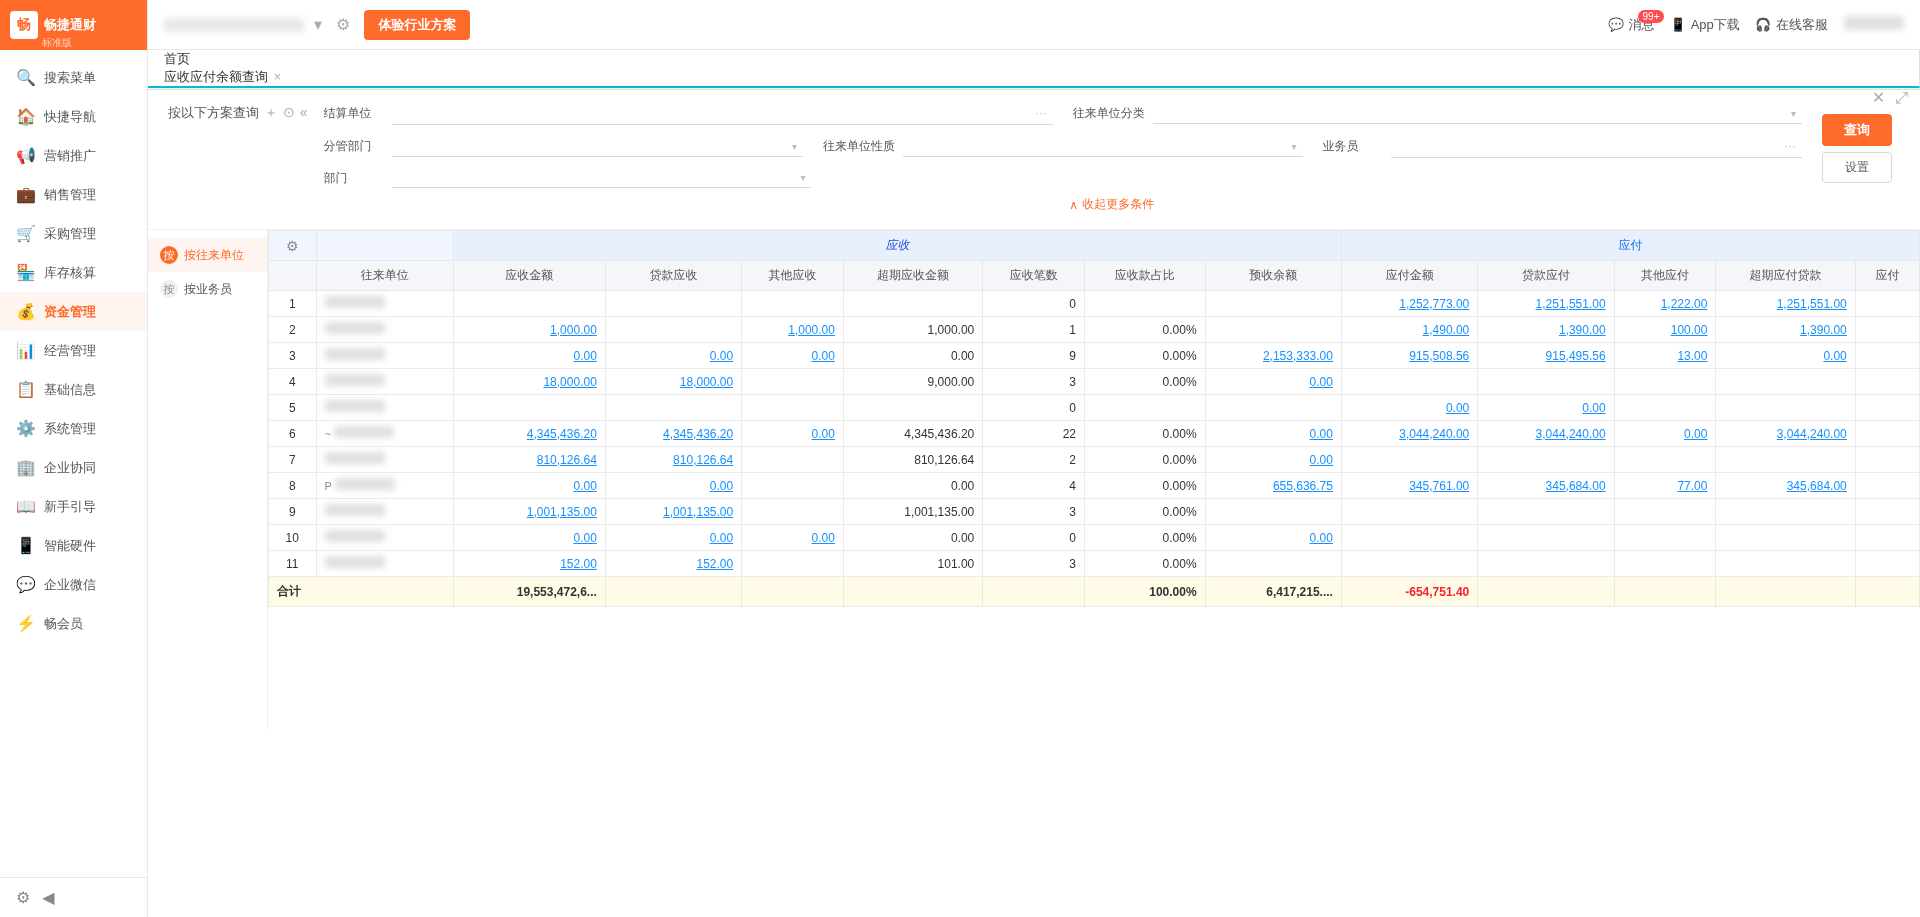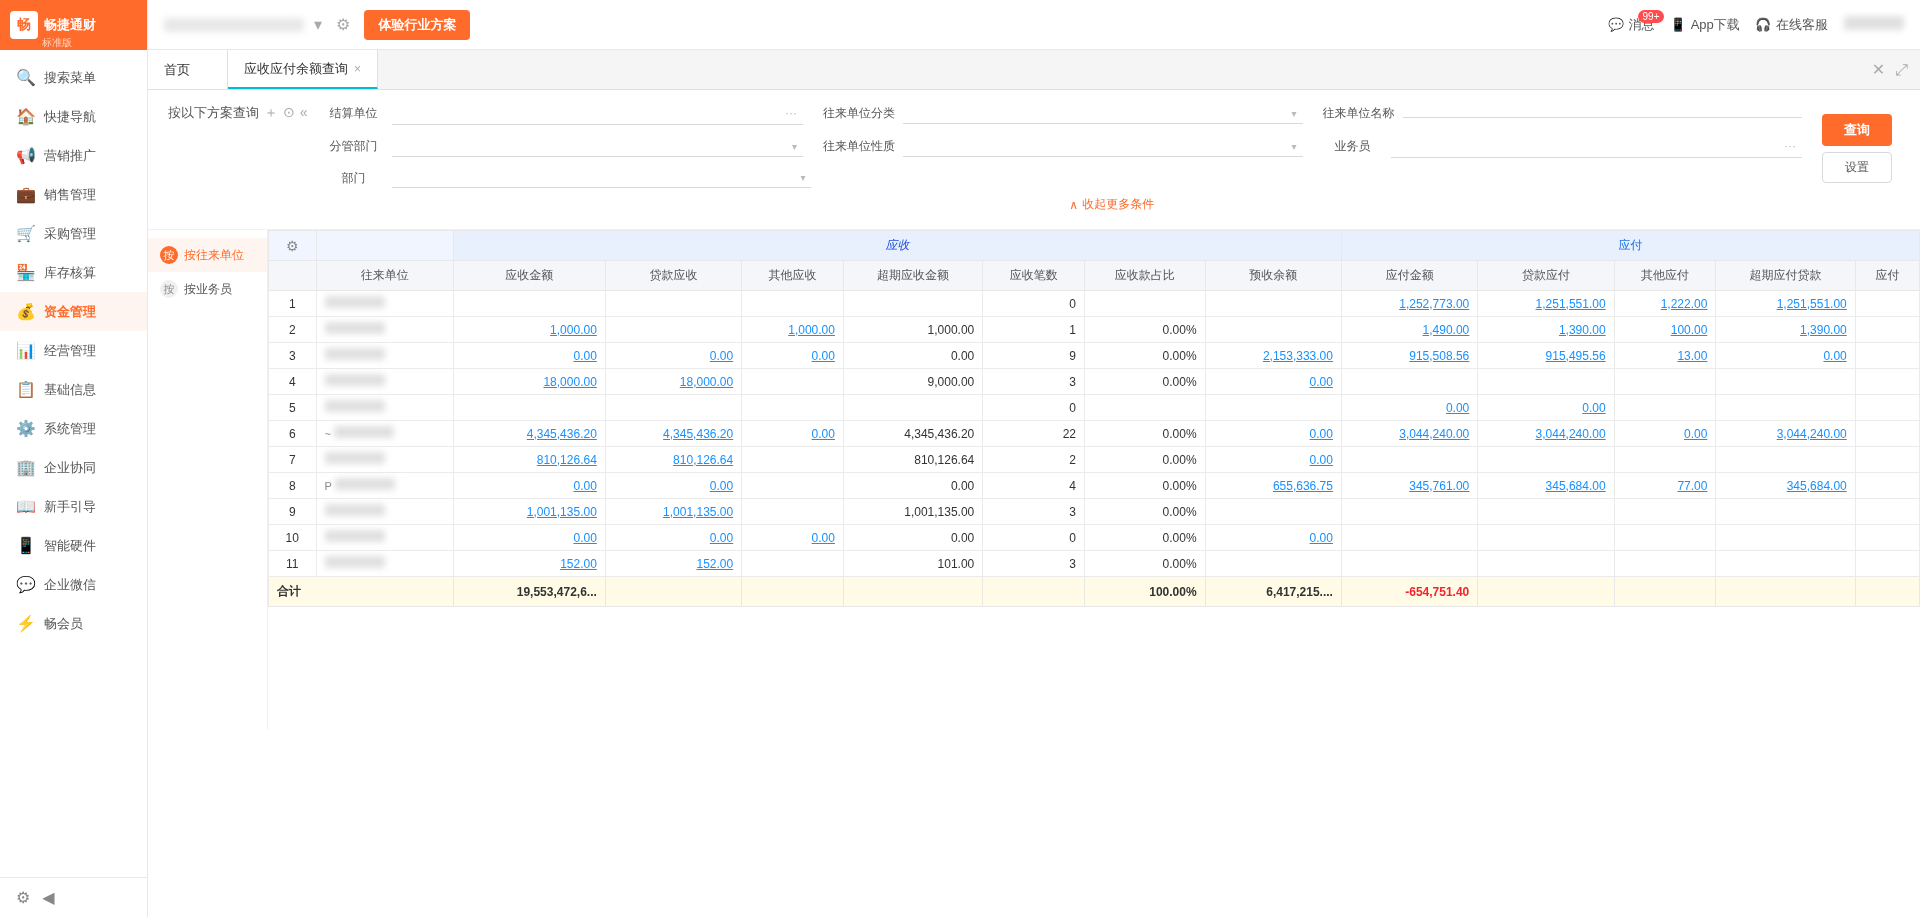--- a/index.html
+++ b/index.html
@@ -55,21 +55,21 @@
     .header-msg { display: flex; align-items: center; gap: 4px; cursor: pointer; color: #555; font-size: 13px; position: relative; }
     .badge { background: #ff4d4f; color: #fff; font-size: 10px; border-radius: 10px; padding: 1px 5px; position: absolute; top: -6px; right: -10px; }
     .header-app { display: flex; align-items: center; gap: 4px; cursor: pointer; color: #555; font-size: 13px; }
     .header-service { display: flex; align-items: center; gap: 4px; cursor: pointer; color: #555; font-size: 13px; }
     .header-user { color: #555; font-size: 13px; cursor: pointer; }
 
     
     .tabs-bar {
       position: fixed; left: 148px; top: 50px; right: 0; height: 40px;
       background: #f5f5f5; border-bottom: 1px solid #e0e0e0;
-      display: flex; align-items: stretch; z-index: 99;
+      display: flex; align-items: stretch; z-index: 99; flex-direction: column;
     }
     .tab-item {
       display: flex; align-items: center; padding: 0 16px; cursor: pointer;
       font-size: 13px; color: #555; border-right: 1px solid #e0e0e0; gap: 6px;
       min-width: 80px;
     }
     .tab-item.home { background: #fff; color: #333; }
     .tab-item.active { background: #fff; color: #333; border-bottom: 2px solid #00bcd4; }
     .tab-item .tab-close { color: #aaa; font-size: 12px; cursor: pointer; }
     .tabs-right { margin-left: auto; display: flex; align-items: center; padding: 0 12px; gap: 10px; }
@@ -101,21 +101,21 @@
     .filter-area {
       padding: 12px 20px; background: #fff; border-bottom: 1px solid #f0f0f0;
     }
     .filter-header {
       display: flex; align-items: flex-start; gap: 5px; margin-bottom: 12px;
     }
     .filter-label { font-size: 13px; color: #555; }
     .filter-icon-btn { cursor: pointer; color: #aaa; font-size: 14px; }
     .filter-row { display: flex; align-items: center; gap: 20px; }
     .filter-field { display: flex; align-items: center; gap: 8px; flex: 1; }
-    .filter-field-label { color: #555; font-size: 12px; white-space: nowrap; min-width: 60px; text-align: center; }
+    .filter-field-label { color: #555; font-size: 12px; white-space: nowrap; min-width: 60px; }
     .filter-input {
       flex: 1; border: none; border-bottom: 1px solid #d9d9d9; padding: 4px 6px;
       font-size: 12px; outline: none; background: transparent;
       display: flex; align-items: center; justify-content: space-between; cursor: pointer;
     }
     .filter-input .fi-dots { color: #bbb; }
     .filter-input .fi-arrow { color: #bbb; font-size: 10px; }
 
     .filter-collapse {
       display: flex; justify-content: center; padding: 8px 0 4px 0;
@@ -325,27 +325,20 @@
                   <div class="filter-input">
                     <span></span>
                       <span class="fi-dots">···</span>
                   </div>
                 </div>
                 <div class="filter-field">
                   <span class="filter-field-label">往来单位分类</span>
                   <div class="filter-input">
                     <span></span>
                       <span class="fi-arrow">▾</span>
-                  </div>
-                </div>
-                <div class="filter-field">
-                  <span class="filter-field-label">往来单位名称</span>
-                  <div class="filter-input">
-                    <span></span>
-                      <span></span>
                   </div>
                 </div>
               </div>
 
               <div class="filter-row">
                 <div class="filter-field">
                   <span class="filter-field-label">分管部门</span>
                   <div class="filter-input">
                     <span></span>
                       <span class="fi-arrow">▾</span>

